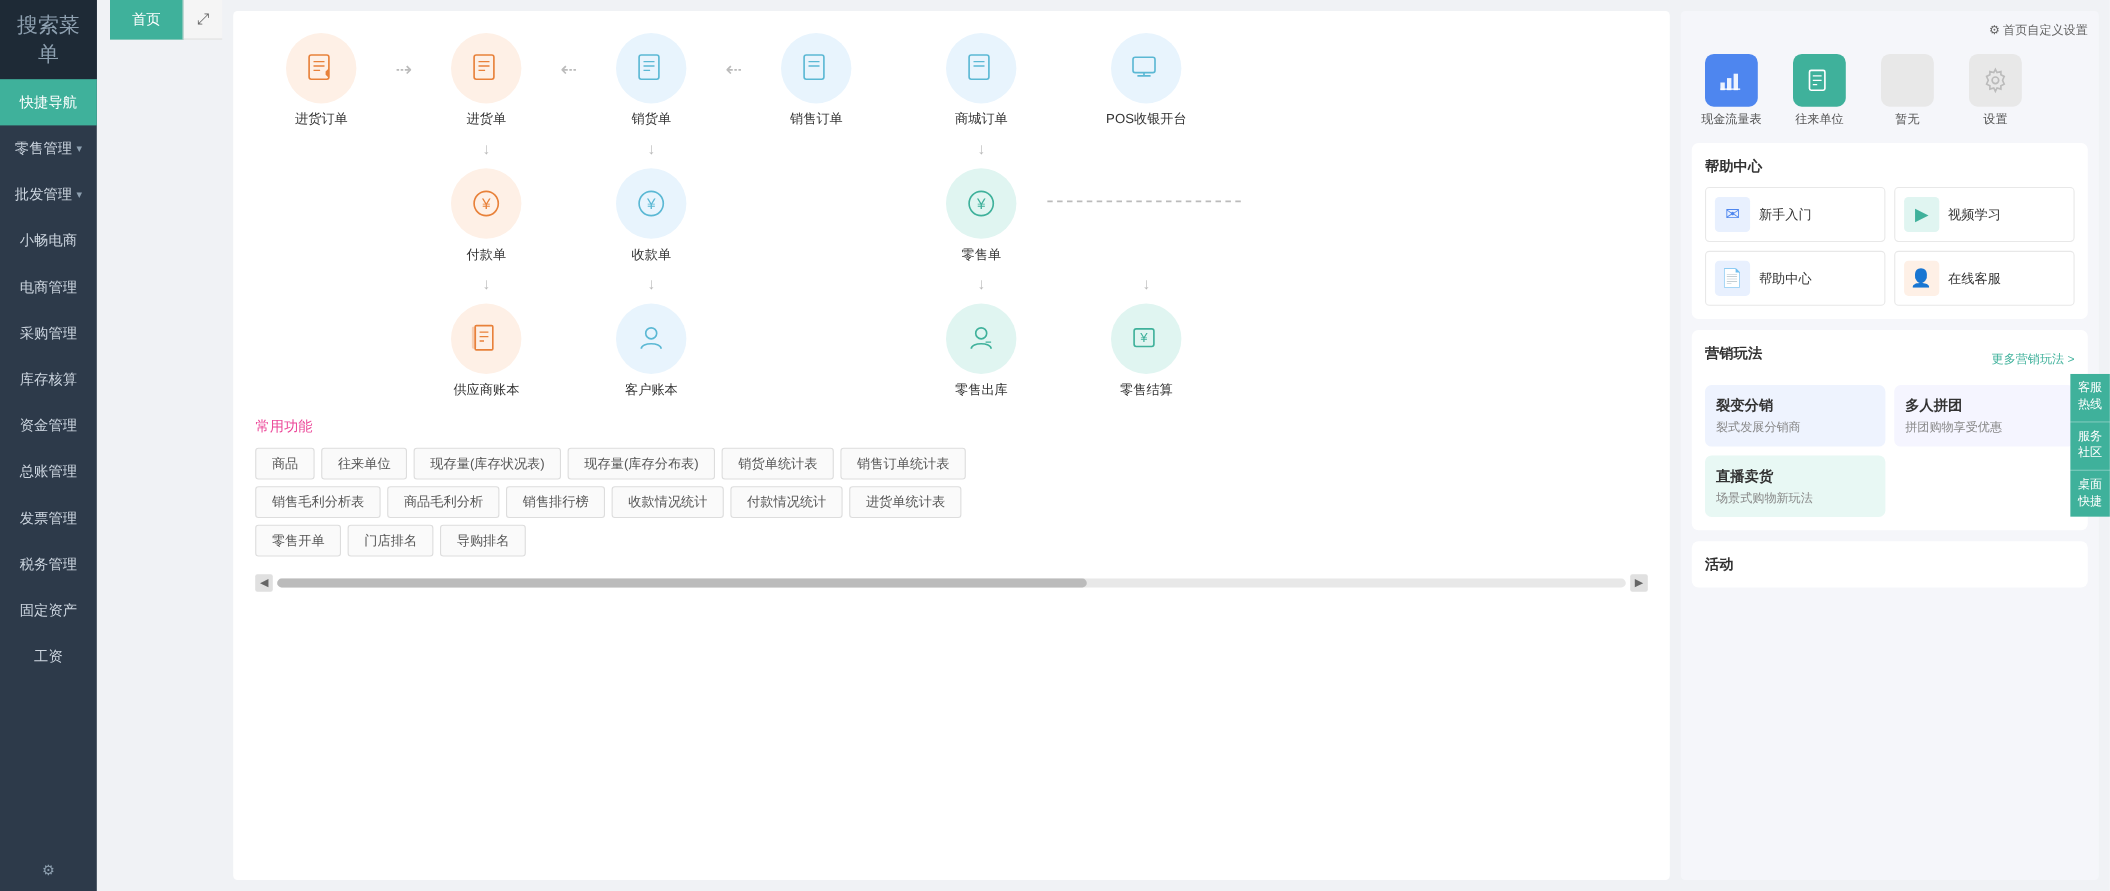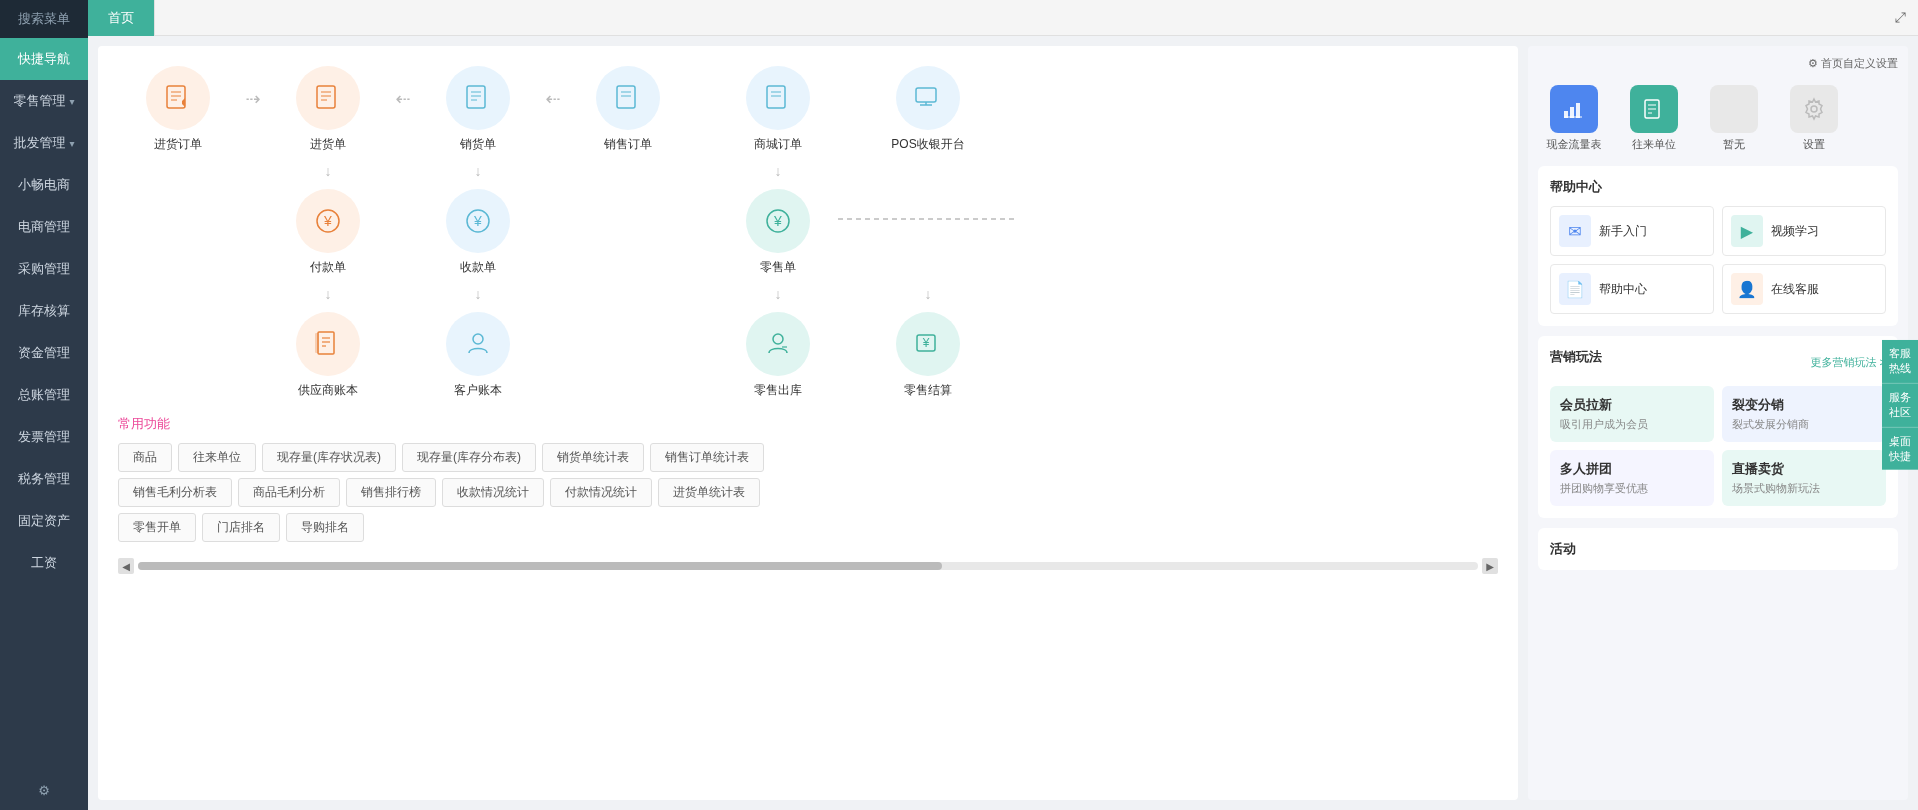--- a/index.html
+++ b/index.html
@@ -12,21 +12,21 @@
       color: #cdd6e0;
       display: flex;
       flex-direction: column;
       flex-shrink: 0;
       z-index: 10;
       height: 810px;
     }
     .sidebar-search {
       background: #1e2a36;
       padding: 10px 8px;
-      font-size: 13px;
+      font-size: 19px;
       color: #8ea0b0;
       text-align: center;
       cursor: pointer;
     }
     .sidebar-item {
       padding: 12px 7px;
       text-align: center;
       font-size: 13px;
       color: #cdd6e0;
       cursor: pointer;
@@ -43,23 +43,24 @@
       padding: 12px 6px;
       text-align: center;
       cursor: pointer;
       color: #8ea0b0;
     }
 
     
     .main-area {
       flex: 1;
       display: flex;
-      flex-direction: column;
+      flex-direction: row;
       height: 810px;
       overflow: hidden;
+      padding-left: 12px;
     }
 
     
     .tabs-bar {
       display: flex;
       align-items: center;
       background: #f5f5f5;
       border-bottom: 1px solid #e0e0e0;
       height: 36px;
       flex-shrink: 0;
@@ -730,24 +731,20 @@
           </div>
         </div>
       </div>
 
       <div class="section-card">
         <div class="marketing-header">
           <span class="section-title">营销玩法</span>
           <span class="marketing-link">更多营销玩法 &gt;</span>
         </div>
         <div class="marketing-grid">
-          <div class="marketing-item green-bg">
-            <div class="marketing-item-title">会员拉新</div>
-            <div class="marketing-item-sub">吸引用户成为会员</div>
-          </div>
           <div class="marketing-item blue-bg">
             <div class="marketing-item-title">裂变分销</div>
             <div class="marketing-item-sub">裂式发展分销商</div>
           </div>
           <div class="marketing-item light-bg">
             <div class="marketing-item-title">多人拼团</div>
             <div class="marketing-item-sub">拼团购物享受优惠</div>
           </div>
           <div class="marketing-item green-bg">
             <div class="marketing-item-title">直播卖货</div>

